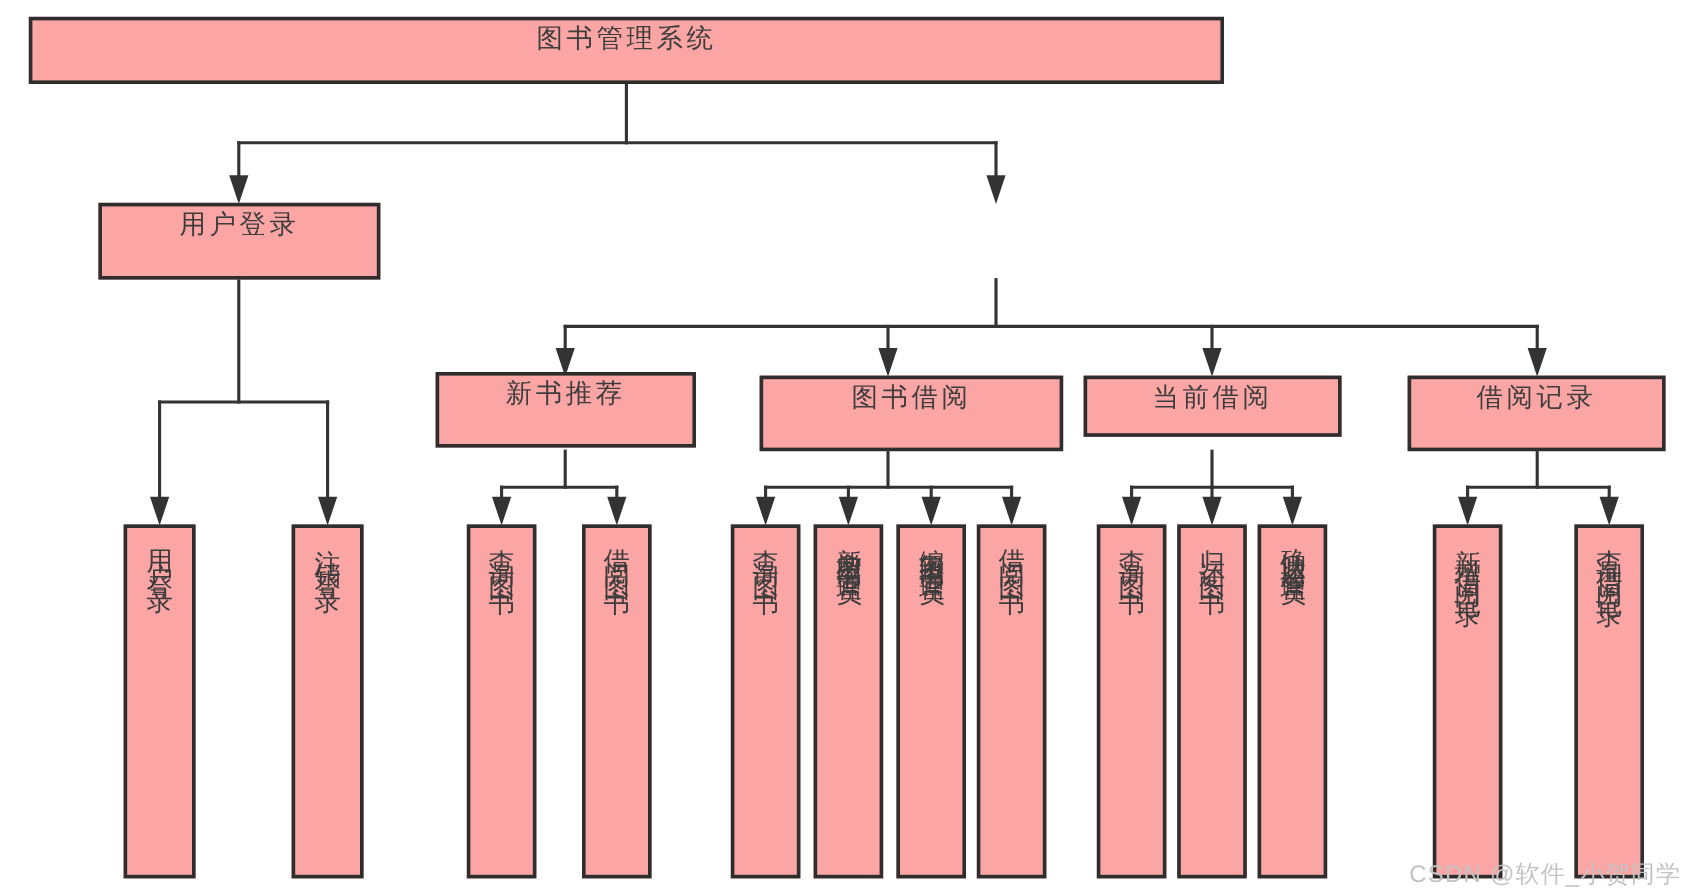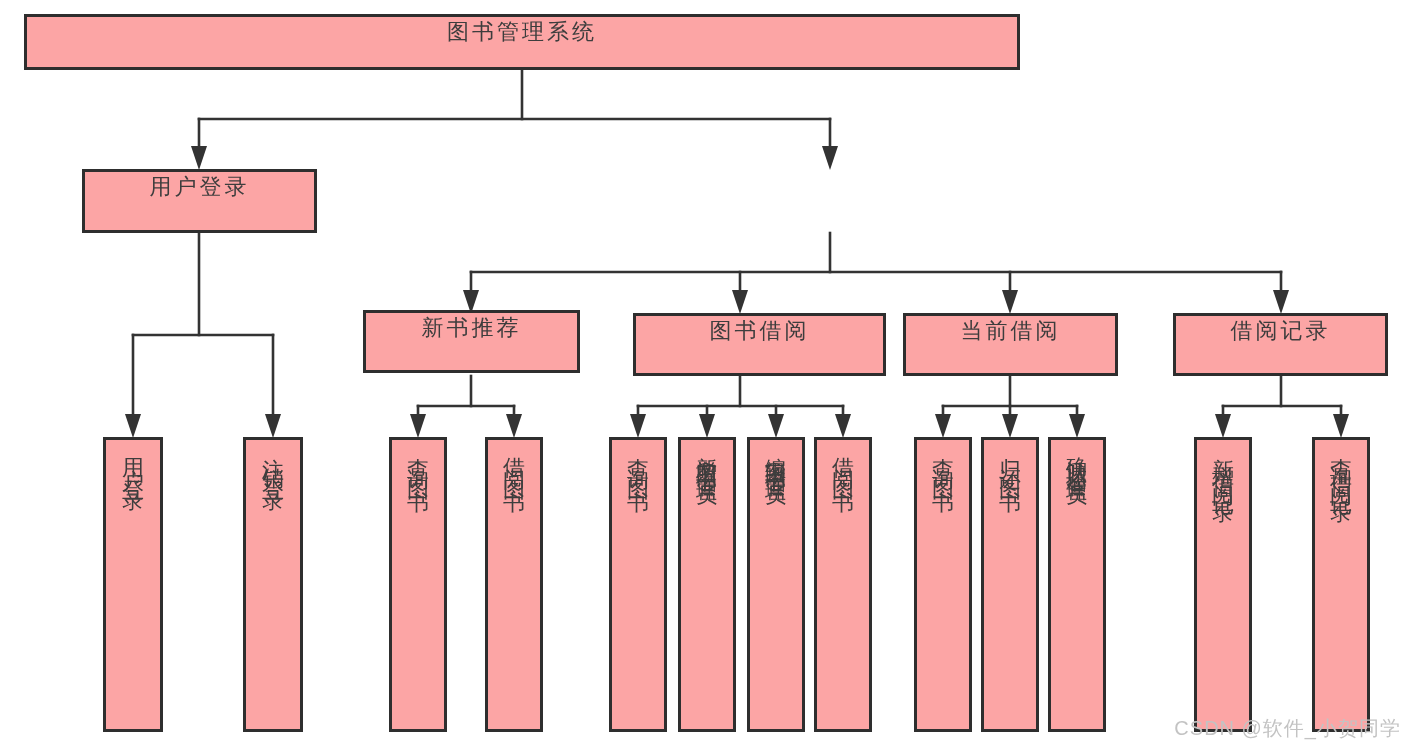--- a/index.html
+++ b/index.html
@@ -150,21 +150,21 @@
   <div class="node" style="left:82px; top:169px; width:235px; height:64px;">
     <span class="h-label">用户登录</span>
   </div>
 
   <div class="node" style="left:363px; top:310px; width:217px; height:63px;">
     <span class="h-label">新书推荐</span>
   </div>
   <div class="node" style="left:633px; top:313px; width:253px; height:63px;">
     <span class="h-label">图书借阅</span>
   </div>
-  <div class="node" style="left:903px; top:313px; width:215px; height:63px;">
+  <div class="node" style="left:903px; top:313px; width:215px; height:51px;">
     <span class="h-label">当前借阅</span>
   </div>
   <div class="node" style="left:1173px; top:313px; width:215px; height:63px;">
     <span class="h-label">借阅记录</span>
   </div>
 
   <div class="node leaf" style="left:103px; top:437px; width:60px; height:295px;">
     <span>用户登录</span>
   </div>
   <div class="node leaf" style="left:243px; top:437px; width:60px; height:295px;">

